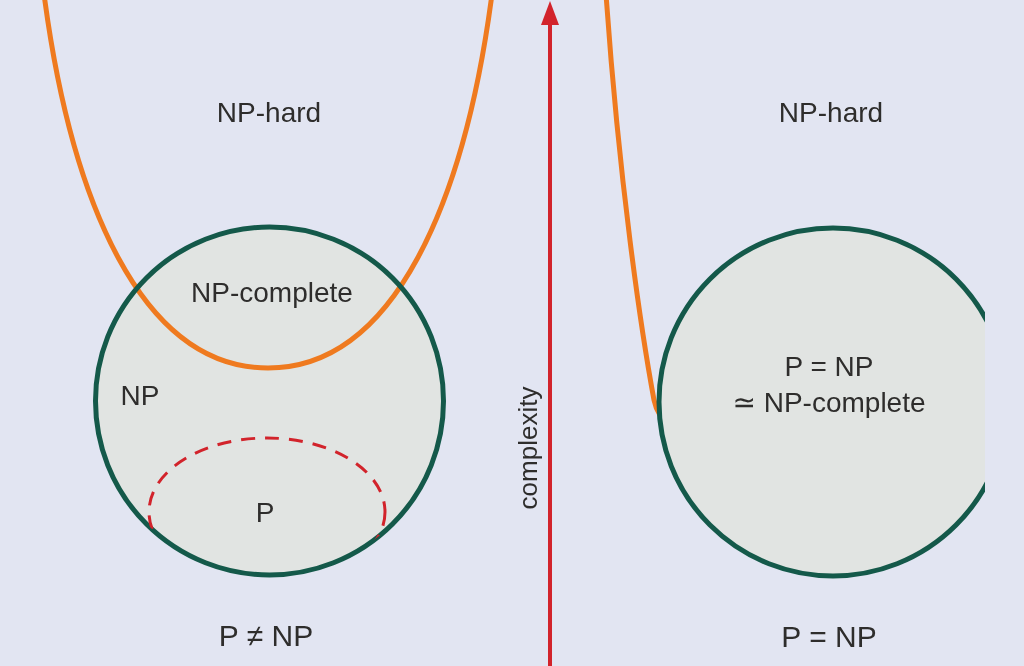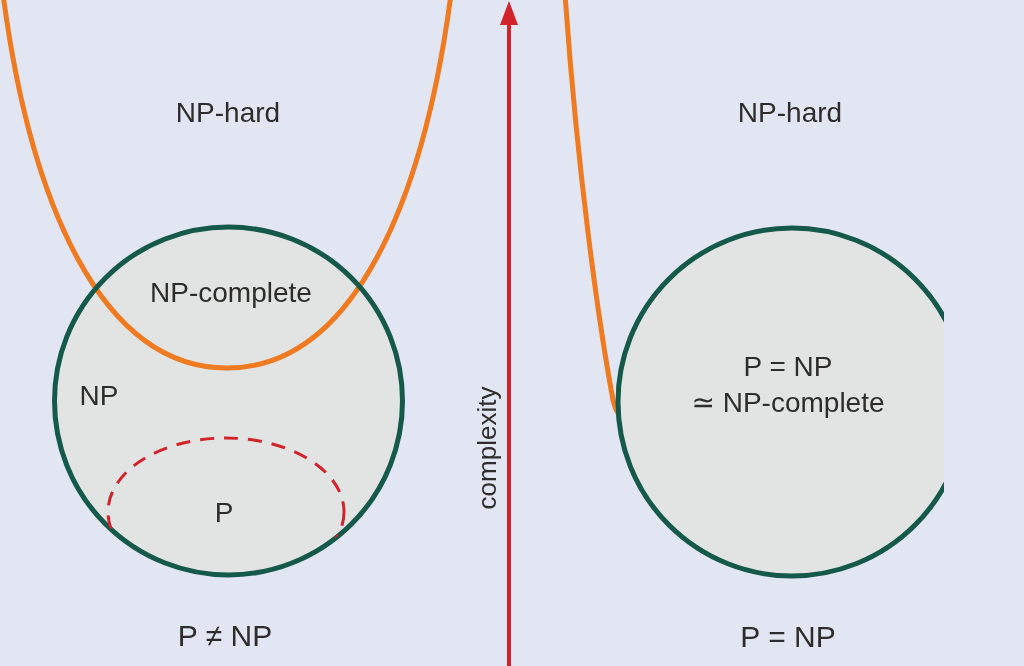--- a/index.html
+++ b/index.html
@@ -4,20 +4,21 @@
 <style>
   html, body {
     margin: 0;
     padding: 0;
     background: #e2e5f2;
   }
   .figure-wrap {
     width: 944px;
     height: 666px;
     overflow: hidden;
+    margin-left: 41px;
   }
   svg {
     display: block;
   }
   text {
     font-family: "Liberation Sans", "DejaVu Sans", sans-serif;
     fill: #2e2d2c;
   }
   .label   { font-size: 28px; }
   .caption { font-size: 30px; }

